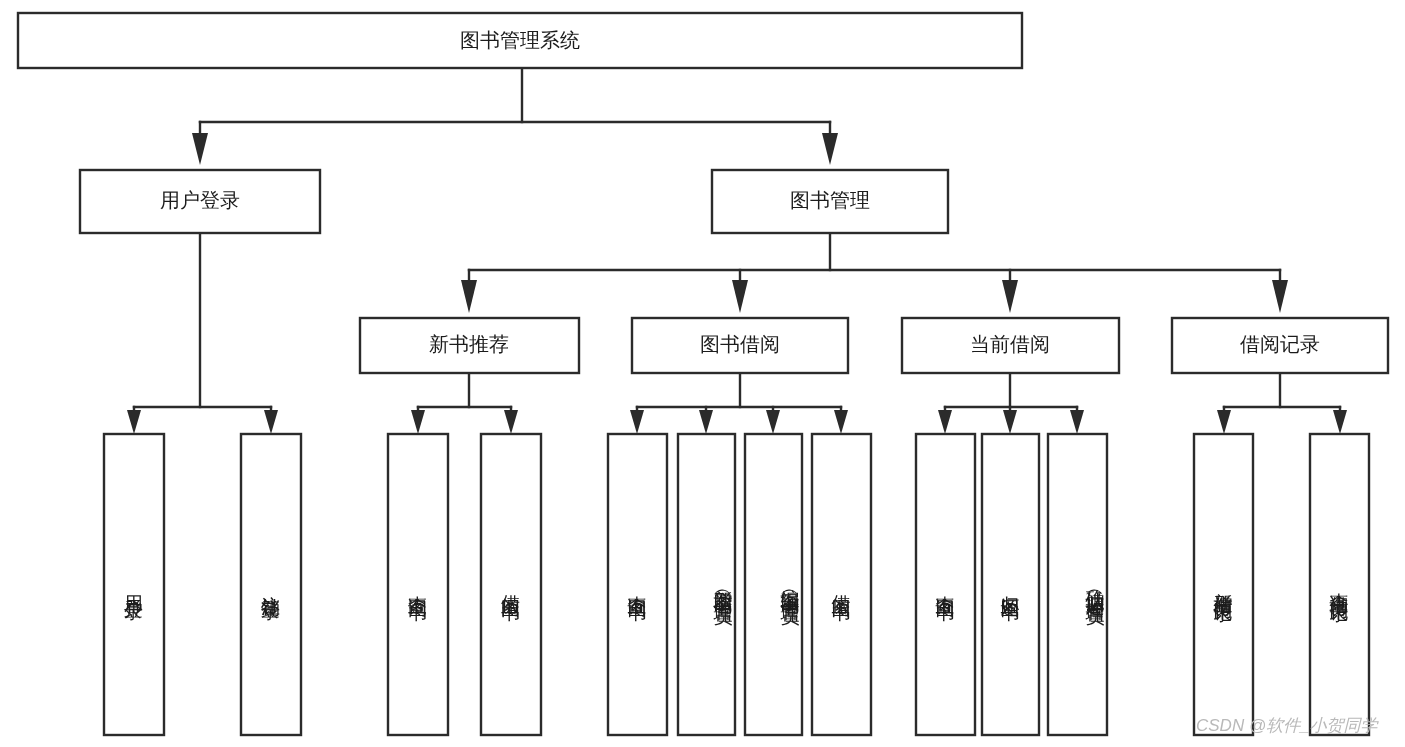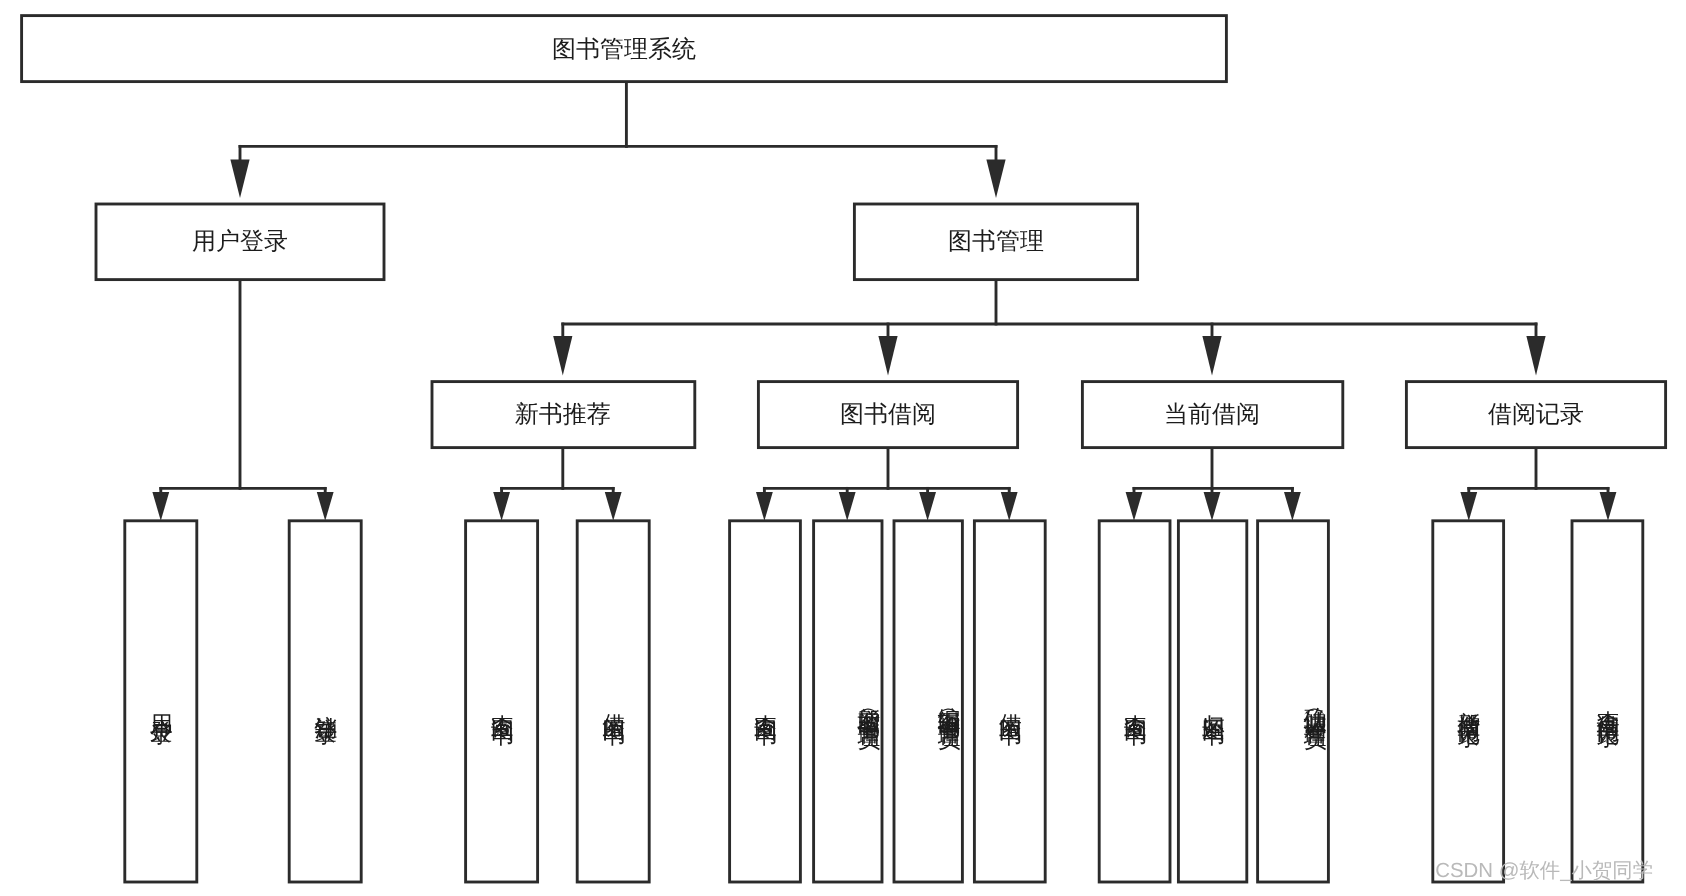--- a/index.html
+++ b/index.html
@@ -197,15 +197,15 @@
   <div class="node-label-v" style="left:608px;  top:434px; width:59px; height:301px;">查询图书</div>
   <div class="node-label-v" style="left:678px;  top:440px; width:57px; height:290px; align-items:flex-start;">新增图书（管理员）</div>
   <div class="node-label-v" style="left:745px;  top:440px; width:57px; height:290px; align-items:flex-start;">编辑图书（管理员）</div>
   <div class="node-label-v" style="left:812px;  top:434px; width:59px; height:301px;">借阅图书</div>
   <div class="node-label-v" style="left:916px;  top:434px; width:59px; height:301px;">查询图书</div>
   <div class="node-label-v" style="left:982px;  top:434px; width:57px; height:301px;">归还图书</div>
   <div class="node-label-v" style="left:1048px; top:440px; width:59px; height:290px; align-items:flex-start;">确认归还（管理员）</div>
   <div class="node-label-v" style="left:1194px; top:434px; width:59px; height:301px;">新增借阅记录</div>
   <div class="node-label-v" style="left:1310px; top:434px; width:59px; height:301px;">查询借阅记录</div>
 
-  <div class="watermark" style="left:1196px; top:714px;">CSDN @软件_小贺同学</div>
+  <div class="watermark" style="left:1196px; top:714px;font-style:italic;">CSDN @软件_小贺同学</div>
 
 </div>
 
 </body></html>

